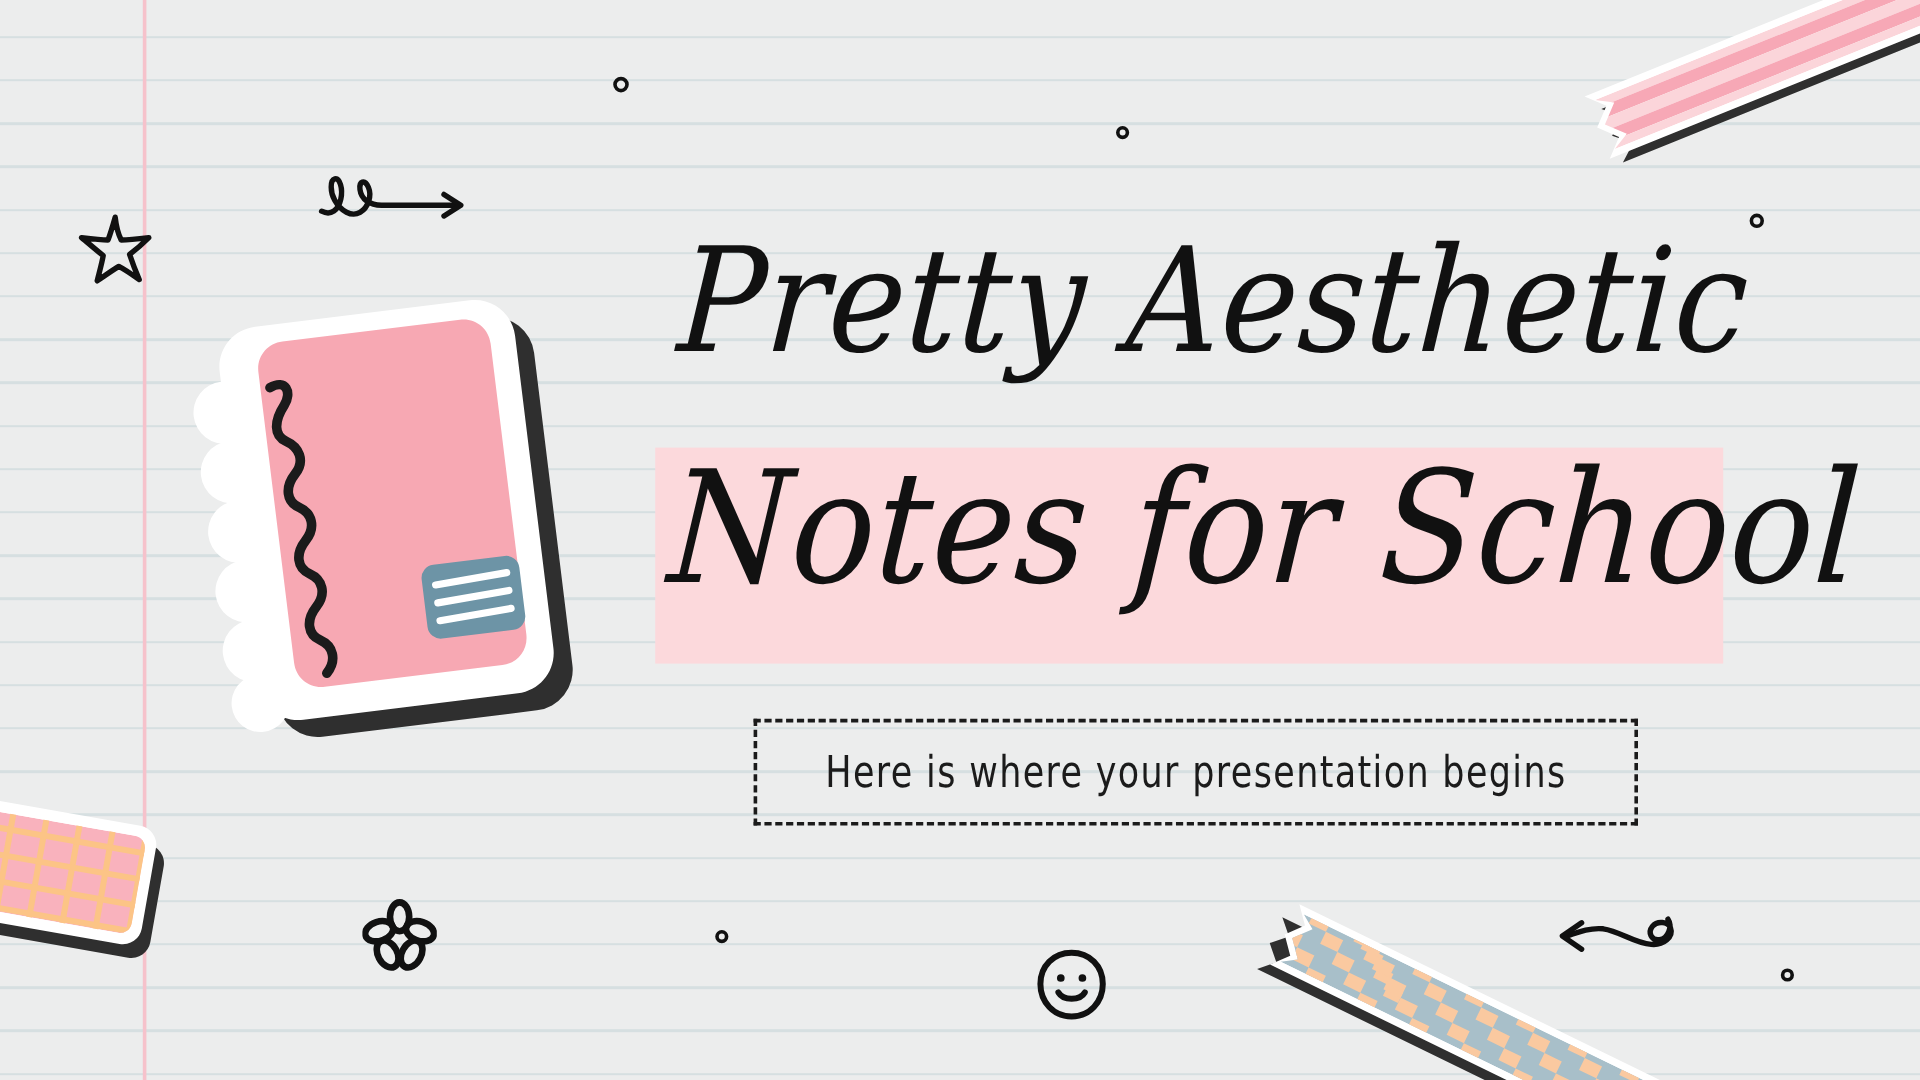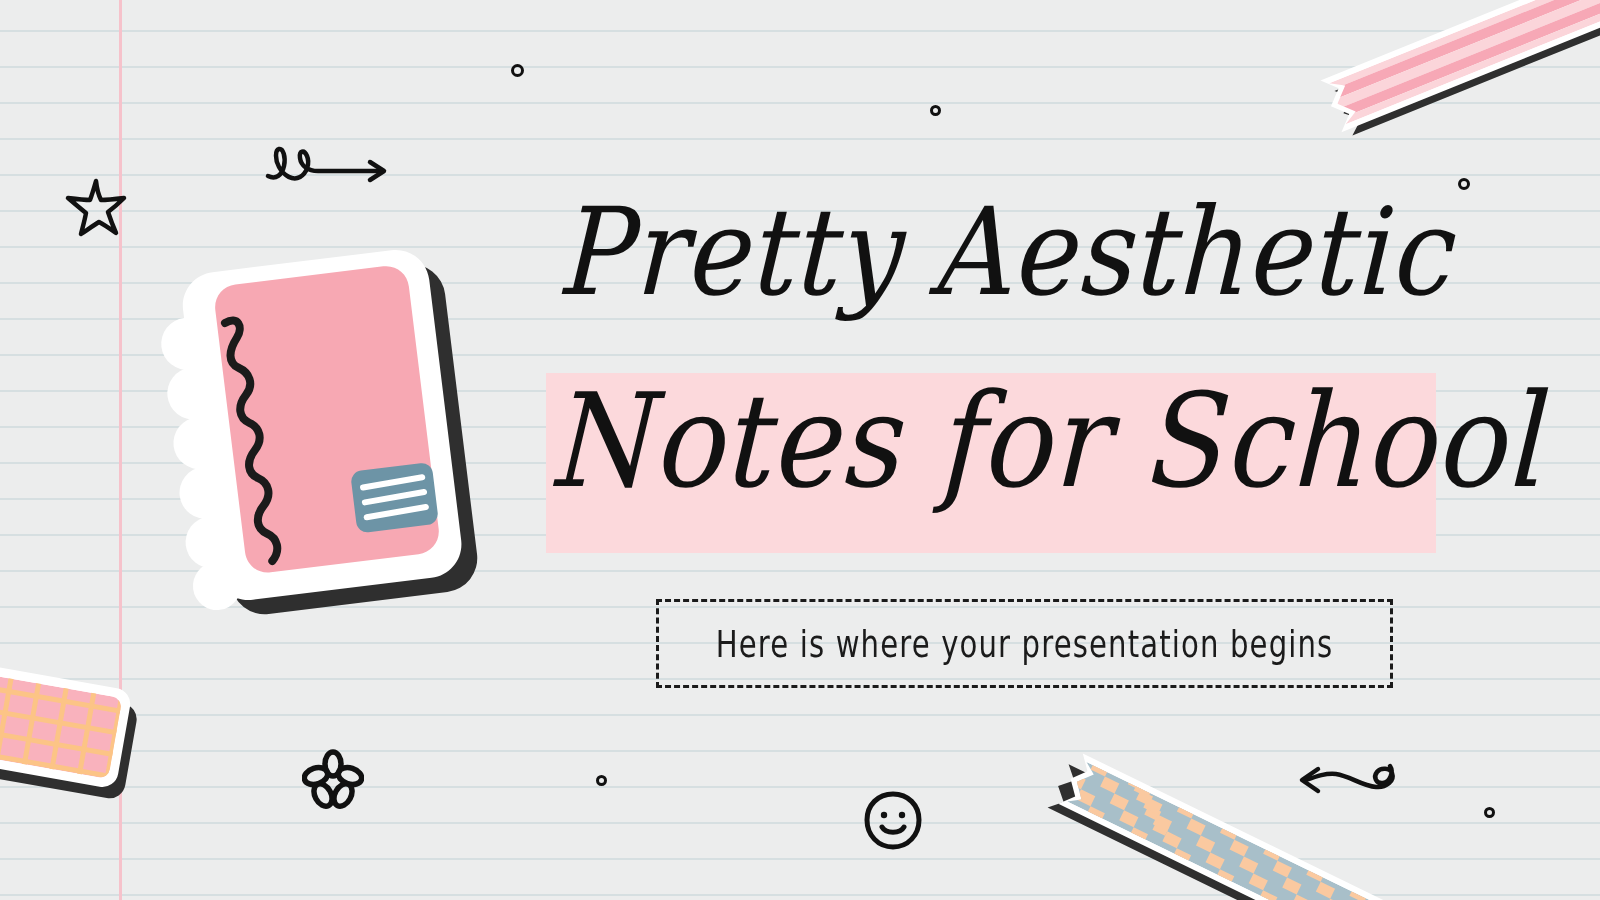--- a/index.html
+++ b/index.html
@@ -89,21 +89,21 @@
     left: 14px;
     top: 185px;
     font-size: 116px;
     transform: scaleY(1.12) skewX(-4deg);
     transform-origin: left bottom;
   }
 
   
   #subtitle-box {
     position: absolute;
-    left: 656px;
+    left: 628px;
     top: 599px;
     width: 737px;
     height: 89px;
     border: 3px dashed #1b1b1b;
     display: flex;
     align-items: center;
     justify-content: center;
   }
   #subtitle-text {
     font-family: "DejaVu Sans", sans-serif;

